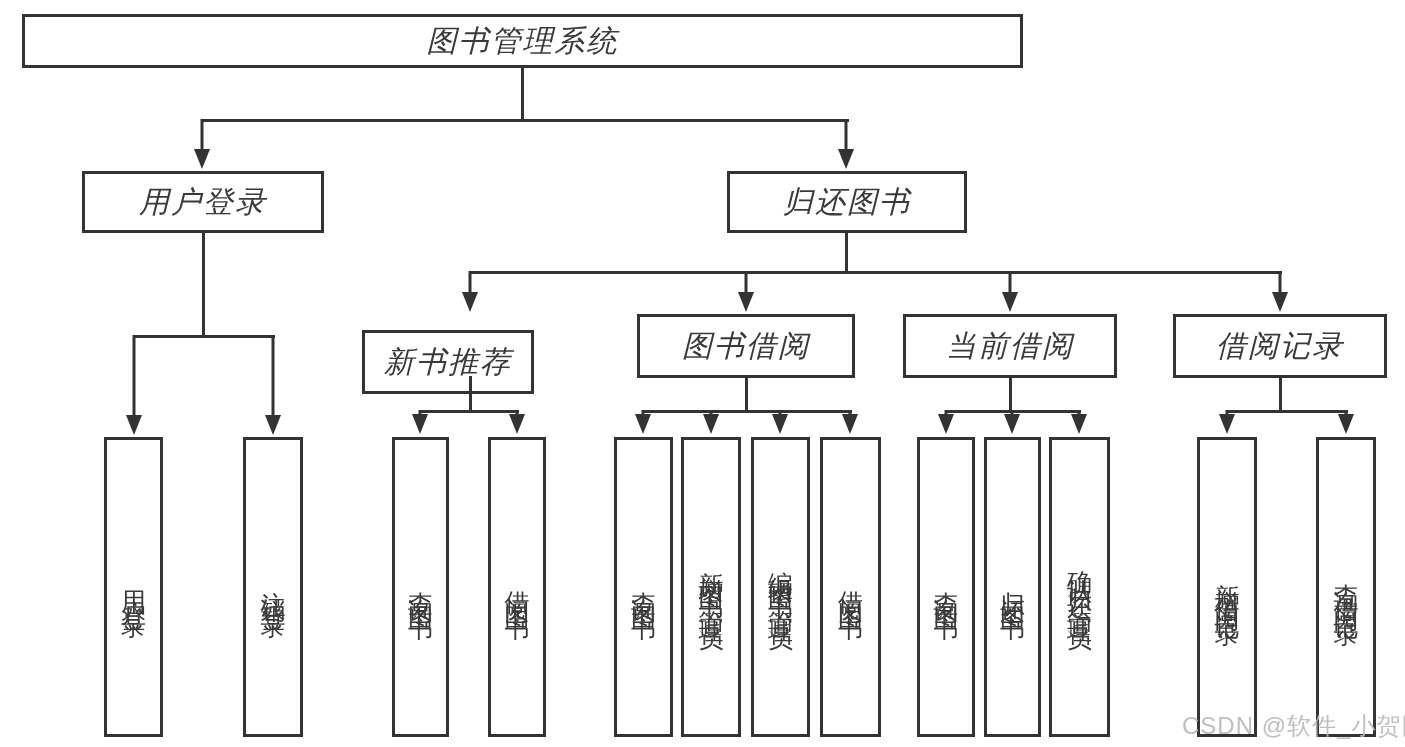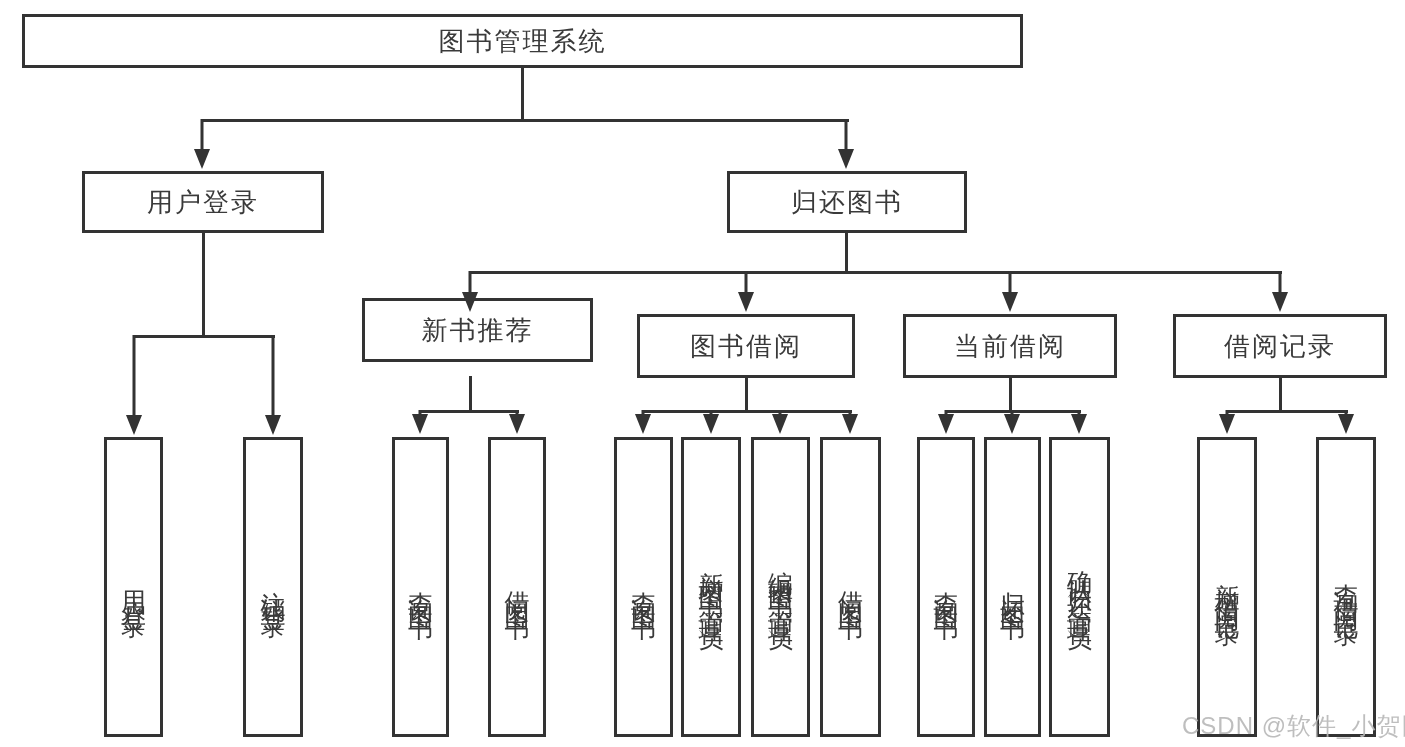--- a/index.html
+++ b/index.html
@@ -22,24 +22,25 @@
     position: absolute;
     box-sizing: border-box;
     background: #ffffff;
     border: 3px solid var(--line, #333333);
     display: flex;
     align-items: center;
     justify-content: center;
     color: var(--text, #3a3a3a);
   }
   .node-h .label {
-    font-size: 26px;
+    font-size: 30px;
     letter-spacing: 2px;
     white-space: nowrap;
     line-height: 1;
+    font-style: italic;
   }
   .node-v .label {
     writing-mode: vertical-rl;
     text-orientation: mixed;
     font-size: 25px;
     letter-spacing: 8px;
     line-height: 1.15;
     white-space: nowrap;
   }
   .cline {
@@ -90,21 +91,21 @@
     <span class="label">图书管理系统</span>
   </div>
 
   <div class="node node-h" style="left:82px;top:171px;width:242px;height:62px">
     <span class="label">用户登录</span>
   </div>
   <div class="node node-h" style="left:727px;top:171px;width:240px;height:62px">
     <span class="label">归还图书</span>
   </div>
 
-  <div class="node node-h" style="left:362px;top:298px;width:231px;height:64px">
+  <div class="node node-h" style="left:362px;top:330px;width:172px;height:64px">
     <span class="label">新书推荐</span>
   </div>
   <div class="node node-h" style="left:637px;top:314px;width:218px;height:64px">
     <span class="label">图书借阅</span>
   </div>
   <div class="node node-h" style="left:903px;top:314px;width:214px;height:64px">
     <span class="label">当前借阅</span>
   </div>
   <div class="node node-h" style="left:1173px;top:314px;width:214px;height:64px">
     <span class="label">借阅记录</span>

